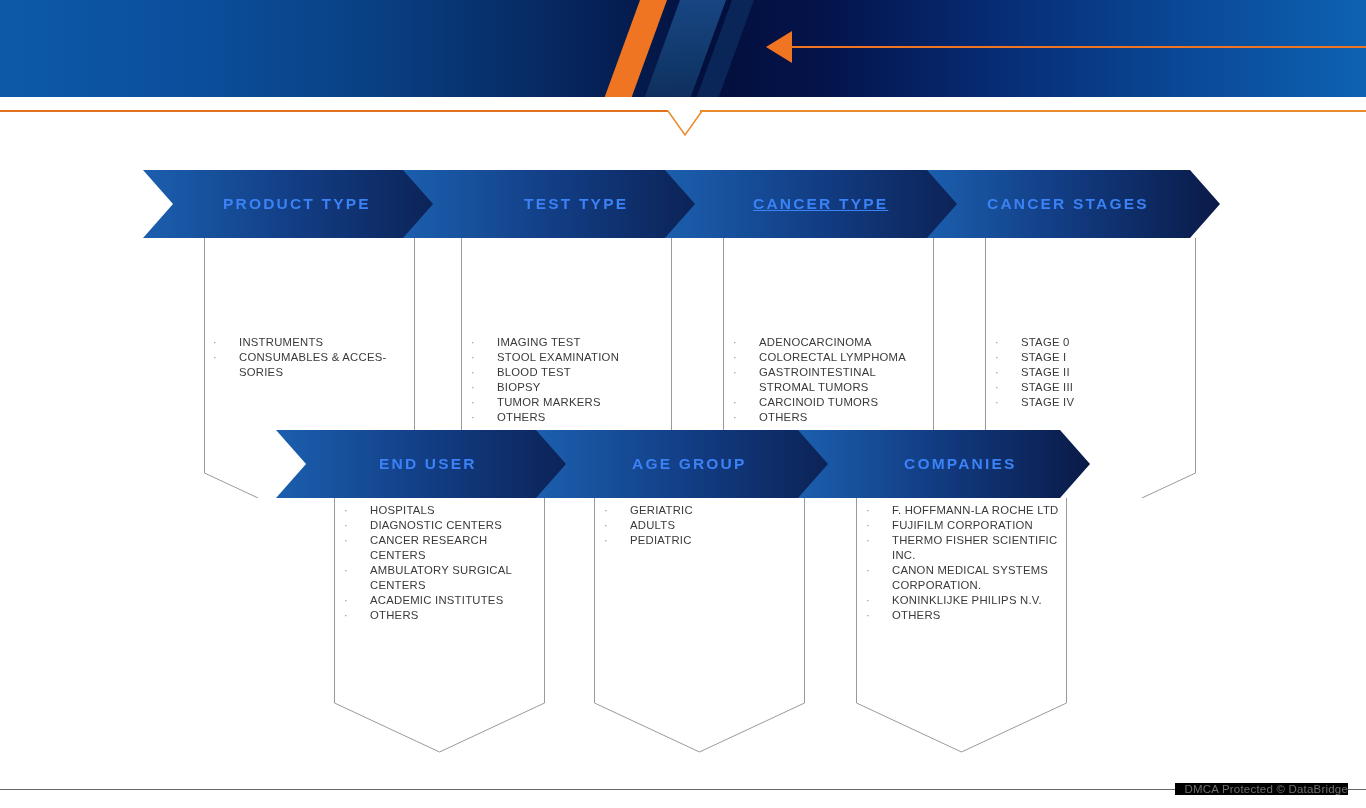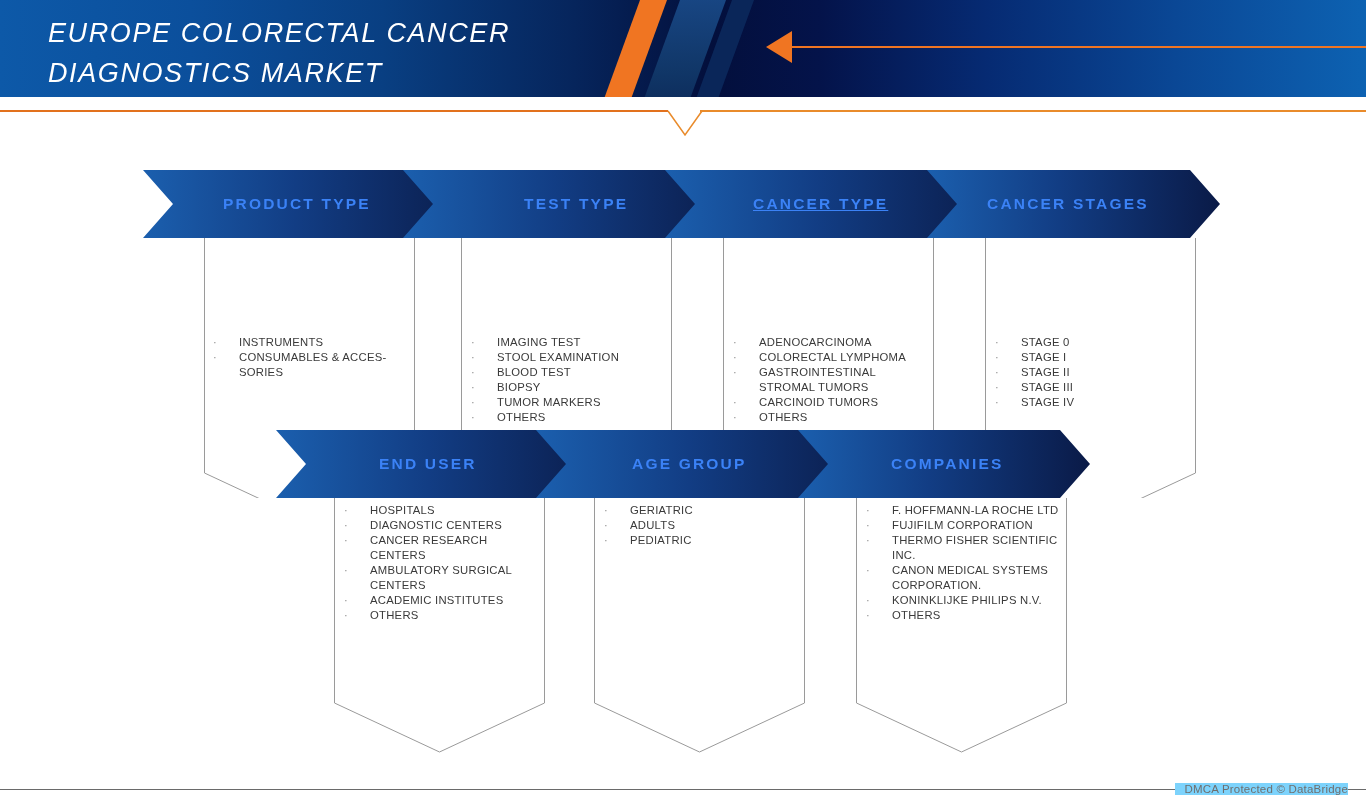--- a/index.html
+++ b/index.html
@@ -156,33 +156,31 @@
     width: 1366px; height: 1px;
     background: #6a6a6a;
   }
   .footer-text {
     position: absolute;
     right: 18px;
     top: 783px;
     color: #6f6f6f;
     font-size: 11.5px;
     letter-spacing: .2px;
-    background: #7dd3fc;
+    background: #000000;
     padding-left: 10px;
   }
 </style>
 </head>
 <body>
 
 <div class="header">
   <div class="hdr-stripe stripe-orange"></div>
   <div class="hdr-stripe stripe-dark1"></div>
   <div class="hdr-stripe stripe-dark2"></div>
-  <div class="hdr-title">EUROPE COLORECTAL CANCER
-DIAGNOSTICS MARKET</div>
   <div class="hdr-arrow"></div>
   <div class="hdr-rule"></div>
 </div>
 
 <div class="under-rule-left"></div>
 <div class="under-rule-right"></div>
 <svg class="notch-svg" width="50" height="34">
   <polyline points="8,5 25,29 42,5" fill="none" stroke="#e98b2b" stroke-width="1.5"></polyline>
 </svg>
 
@@ -331,21 +329,21 @@
   <svg class="banner-svg" width="292" height="68" viewBox="0 0 292 68">
     <defs>
       <linearGradient id="g7" x1="0" y1="0" x2="1" y2="0">
         <stop offset="0" stop-color="#1b5fae"></stop>
           <stop offset="0.45" stop-color="#123d84"></stop>
           <stop offset="1" stop-color="#0a1a47"></stop>
       </linearGradient>
     </defs>
     <path d="M0,0 L262,0 L292,34 L262,68 L0,68 L30,34 Z" fill="url(#g7)"></path>
   </svg>
-  <div class="banner-label" style="left:93px;">COMPANIES</div>
+  <div class="banner-label" style="left:106px;">COMPANIES</div>
   <svg class="panel-svg" style="left:58px; top:68px;" width="212" height="260">
     <path d="M0.5,0 L0.5,205 L105.5,254 L210.5,205 L210.5,0" fill="#ffffff" stroke="#9a9a9a" stroke-width="1"></path>
   </svg>
   <ul class="items" style="left:66px; top:73px; width:200px;">
     <li><span class="bullet">·</span><span>F. HOFFMANN-LA ROCHE LTD</span></li>
     <li><span class="bullet">·</span><span>FUJIFILM CORPORATION</span></li>
     <li><span class="bullet">·</span><span>THERMO FISHER SCIENTIFIC INC.</span></li>
     <li><span class="bullet">·</span><span>CANON MEDICAL SYSTEMS CORPORATION.</span></li>
     <li><span class="bullet">·</span><span>KONINKLIJKE PHILIPS N.V.</span></li>
     <li><span class="bullet">·</span><span>OTHERS</span></li>

